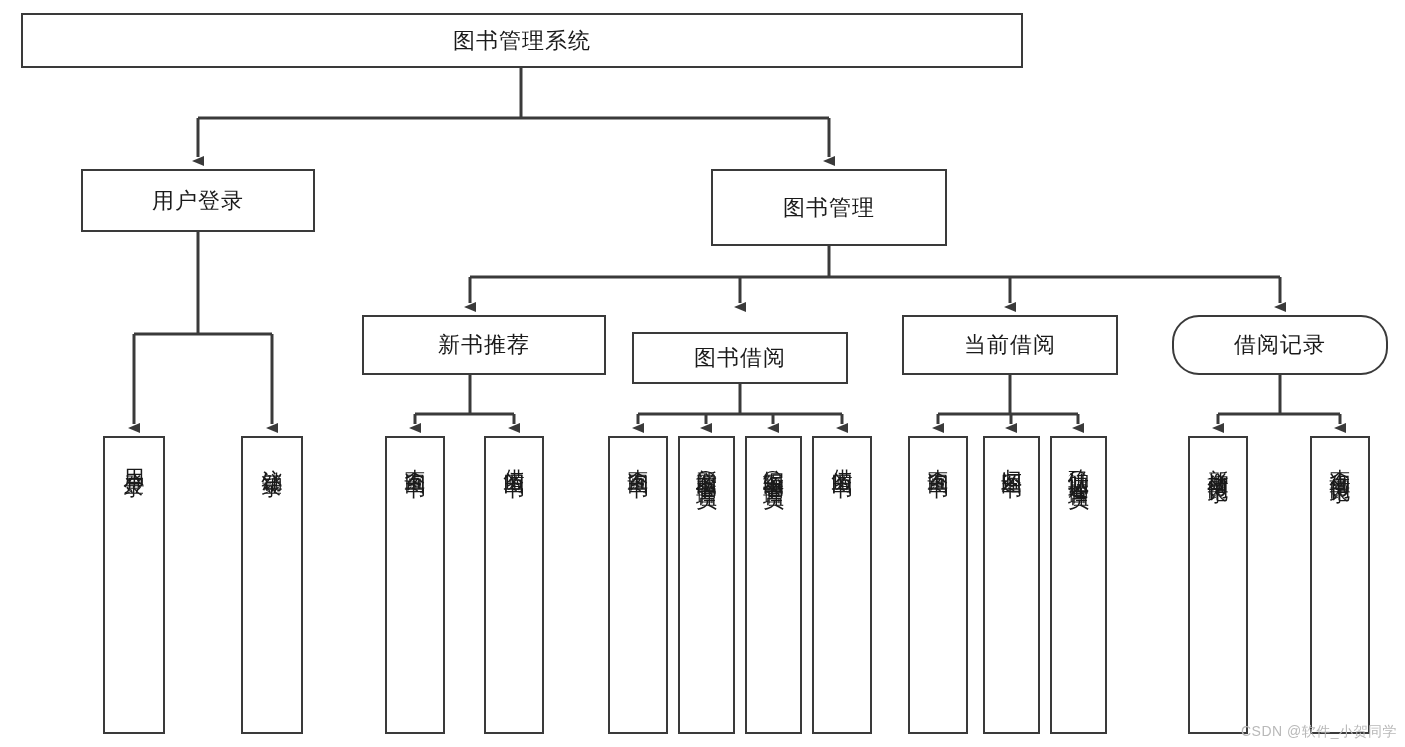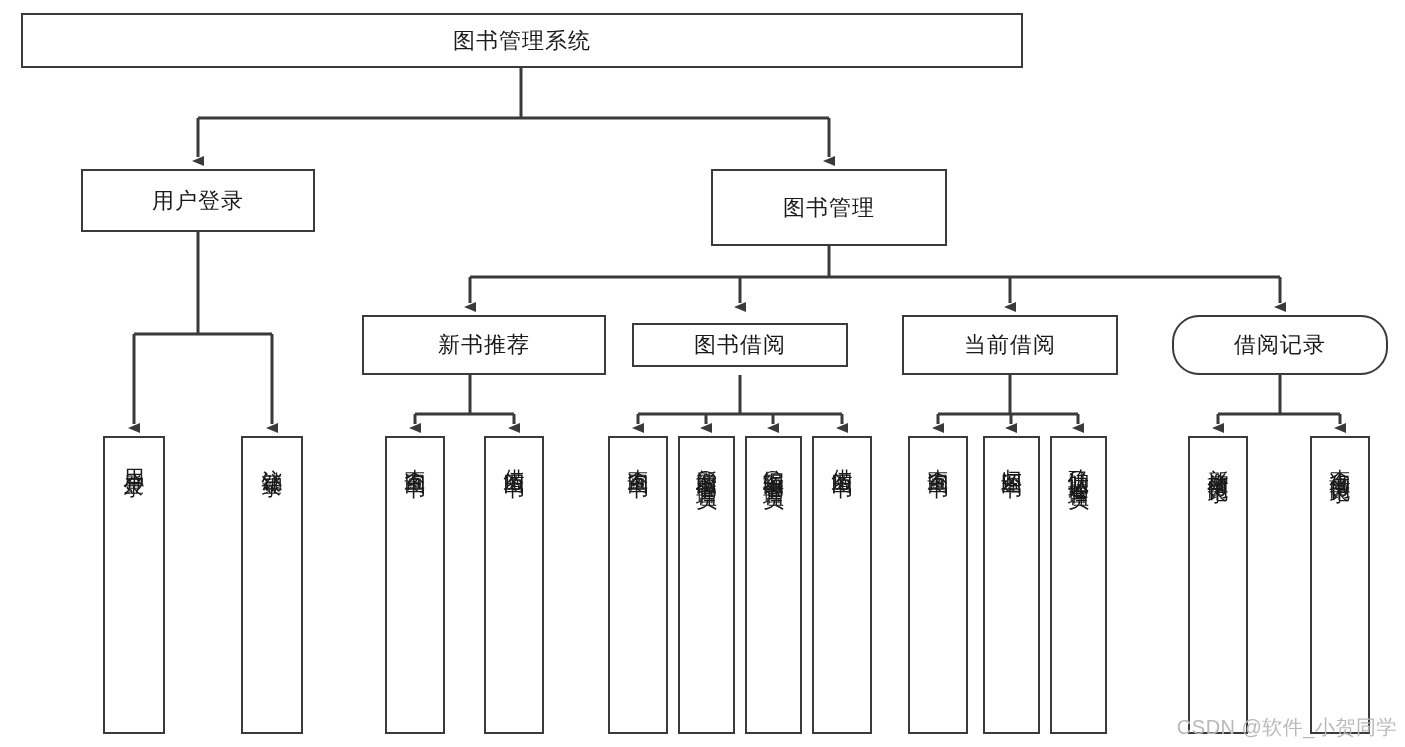--- a/index.html
+++ b/index.html
@@ -50,21 +50,21 @@
     font-size:21px;
     letter-spacing:3px;
     line-height:1.05;
     white-space:normal;
     max-height:100%;
   }
   .watermark{
     position:absolute;
     right:8px;
     bottom:6px;
-    font-size:20px;
+    font-size:14px;
     color:#b9b9b9;
     letter-spacing:0.5px;
     white-space:nowrap;
     user-select:none;
   }
 </style>
 </head>
 <body>
 
 <div id="canvas">
@@ -126,21 +126,21 @@
   <div class="node" style="left:81px; top:169px; width:234px; height:63px;">
     <span class="label">用户登录</span>
   </div>
   <div class="node" style="left:711px; top:169px; width:236px; height:77px;">
     <span class="label">图书管理</span>
   </div>
 
   <div class="node" style="left:362px; top:315px; width:244px; height:60px;">
     <span class="label">新书推荐</span>
   </div>
-  <div class="node" style="left:632px; top:323px; width:216px; height:44px;">
+  <div class="node" style="left:632px; top:332px; width:216px; height:52px;">
     <span class="label">图书借阅</span>
   </div>
   <div class="node" style="left:902px; top:315px; width:216px; height:60px;">
     <span class="label">当前借阅</span>
   </div>
   <div class="node" style="left:1172px; top:315px; width:216px; height:60px;border-radius:27px;">
     <span class="label">借阅记录</span>
   </div>
 
   <div class="node vertical" style="left:103px; top:436px; width:62px; height:298px;">

